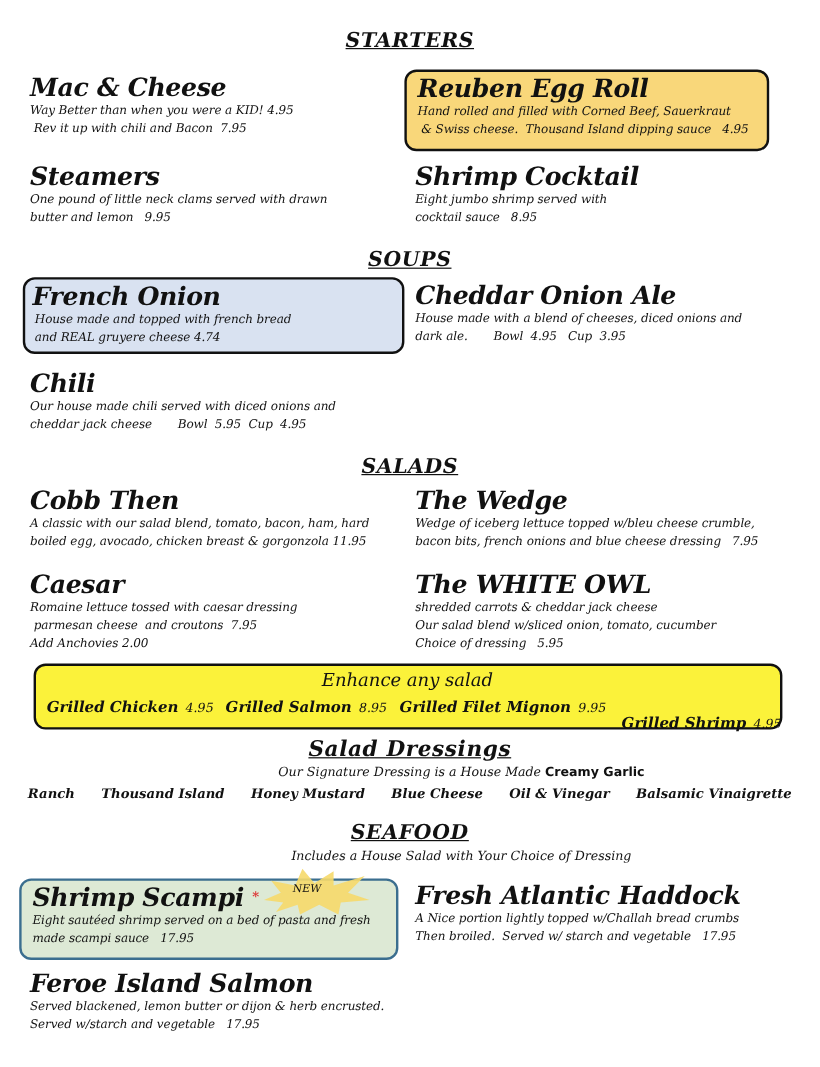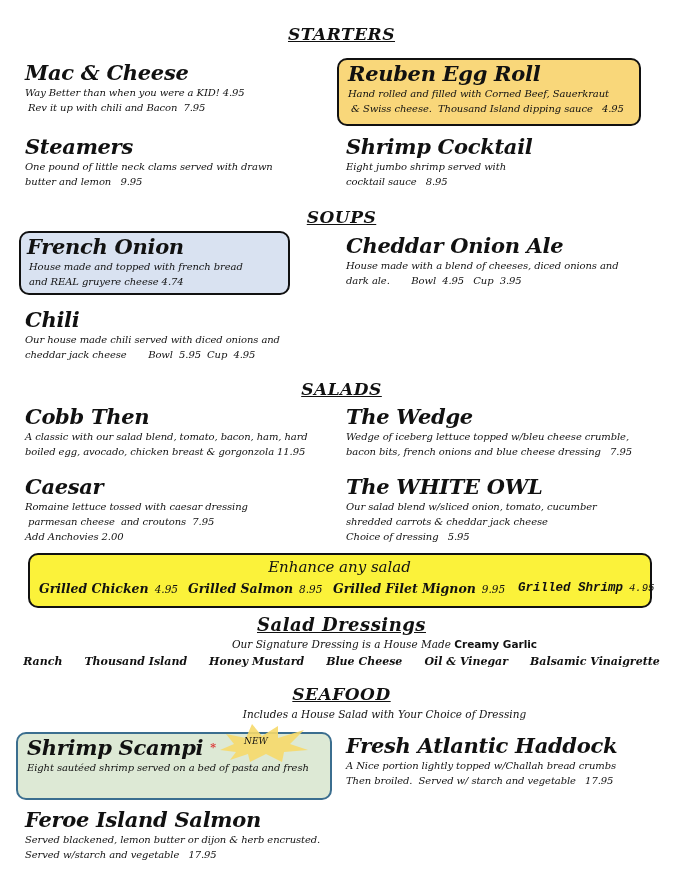--- a/index.html
+++ b/index.html
@@ -40,21 +40,21 @@
 </div>
 
 <div class="abs" style="left:346px; top:135px;">
   <div class="item-name">Shrimp Cocktail</div>
   <div class="desc">Eight jumbo shrimp served with</div>
   <div class="desc" style="white-space:pre">cocktail sauce   8.95</div>
 </div>
 
 <div class="abs section-title" style="top:207px;">SOUPS</div>
 
-<div class="abs box" style="left:19px; top:231px; width:271px; height:64px; background:#d9e2f1; padding:2px 0 0 6px;">
+<div class="abs box" style="left:19px; top:231px; width:318px; height:64px; background:#d9e2f1; padding:2px 0 0 6px;">
   <div class="item-name">French Onion</div>
   <div class="desc" style="padding-left:2px">House made and topped with french bread</div>
   <div class="desc" style="padding-left:2px">and REAL gruyere cheese  4.74</div>
 </div>
 
 <div class="abs" style="left:346px; top:234px;">
   <div class="item-name">Cheddar Onion Ale</div>
   <div class="desc">House made with a blend of cheeses, diced onions and</div>
   <div class="desc" style="white-space:pre">dark ale.       Bowl  4.95   Cup  3.95</div>
 </div>
@@ -81,50 +81,51 @@
 
 <div class="abs" style="left:25px; top:475px;">
   <div class="item-name">Caesar</div>
   <div class="desc">Romaine lettuce tossed with caesar dressing</div>
   <div class="desc" style="white-space:pre"> parmesan cheese  and croutons  7.95</div>
   <div class="desc">Add Anchovies  2.00</div>
 </div>
 
 <div class="abs" style="left:346px; top:475px;">
   <div class="item-name">The WHITE OWL</div>
+  <div class="desc">shredded carrots &amp; cheddar jack cheese</div>
   <div class="desc">Our salad blend w/sliced onion, tomato, cucumber</div>
-  <div class="desc">shredded carrots &amp; cheddar jack cheese</div>
   <div class="desc" style="white-space:pre">Choice of dressing   5.95</div>
 </div>
 
 <div class="abs box" style="left:28px; top:553px; width:624px; height:55px; background:#fbf23a;">
   <div class="abs" style="left:0; width:619px; top:3px; text-align:center; font-style:italic; font-size:15px;">Enhance any salad</div>
   <div class="abs addon" style="left:9px; top:26px;"><span>Grilled Chicken</span><span class="p">4.95</span></div>
   <div class="abs addon" style="left:158px; top:26px;"><span>Grilled Salmon</span><span class="p">8.95</span></div>
   <div class="abs addon" style="left:303px; top:26px;"><span>Grilled Filet Mignon</span><span class="p">9.95</span></div>
-  <div class="abs addon" style="left:488px; top:26px;font-family:Liberation Mono, monospace;"><span>Grilled Shrimp</span><span class="p">4.95</span></div>
+  <div class="abs addon" style="left:488px; top:40px;"><span>Grilled Shrimp</span><span class="p">4.95</span></div>
 </div>
 
 <div class="abs section-title" style="top:614px; font-size:18px;">Salad Dressings</div>
 <div class="abs center-line" style="top:638px;"><span style="white-space:pre">Our Signature Dressing is a House Made </span><span style="font-weight:bold; font-style:normal; font-family:'DejaVu Sans', sans-serif;">Creamy Garlic</span></div>
 <div class="abs" style="left:0; width:683px; top:655px; display:flex; justify-content:center; gap:22px;">
   <span class="dress">Ranch</span>
   <span class="dress">Thousand Island</span>
   <span class="dress">Honey Mustard</span>
   <span class="dress">Blue Cheese</span>
   <span class="dress">Oil &amp; Vinegar</span>
   <span class="dress">Balsamic Vinaigrette</span>
 </div>
 
 <div class="abs section-title" style="top:684px;">SEAFOOD</div>
 <div class="abs center-line" style="top:708px;">Includes a House Salad with Your Choice of Dressing</div>
 
 <div class="abs box" style="left:16px; top:732px; width:316px; height:68px; background:#dde9d5; border-color:#3b6e8f; padding:2px 0 0 9px;">
   <div class="item-name"><span>Shrimp Scampi</span> <span style="color:#d33; font-size:11px; vertical-align:top;">*</span></div>
   <div class="desc">Eight sautéed shrimp served on a bed of pasta and fresh</div>
+  <div class="desc" style="white-space:pre">made scampi sauce   17.95</div>
 </div>
 
 <div class="abs" style="left:212px; top:722px; width:100px; height:42px;">
   <svg width="100" height="42" viewBox="0 0 100 42">
     <polygon points="8,28 22,22 14,12 34,16 40,2 50,14 66,4 66,16 92,8 78,22 96,28 72,30 70,40 54,32 38,40 36,32 18,38 24,30" fill="#f6d96a" opacity="0.9"></polygon>
   </svg>
   <div class="abs" style="left:32px; top:14px; font-style:italic; font-size:9px;">NEW</div>
 </div>
 
 <div class="abs" style="left:346px; top:734px;">

